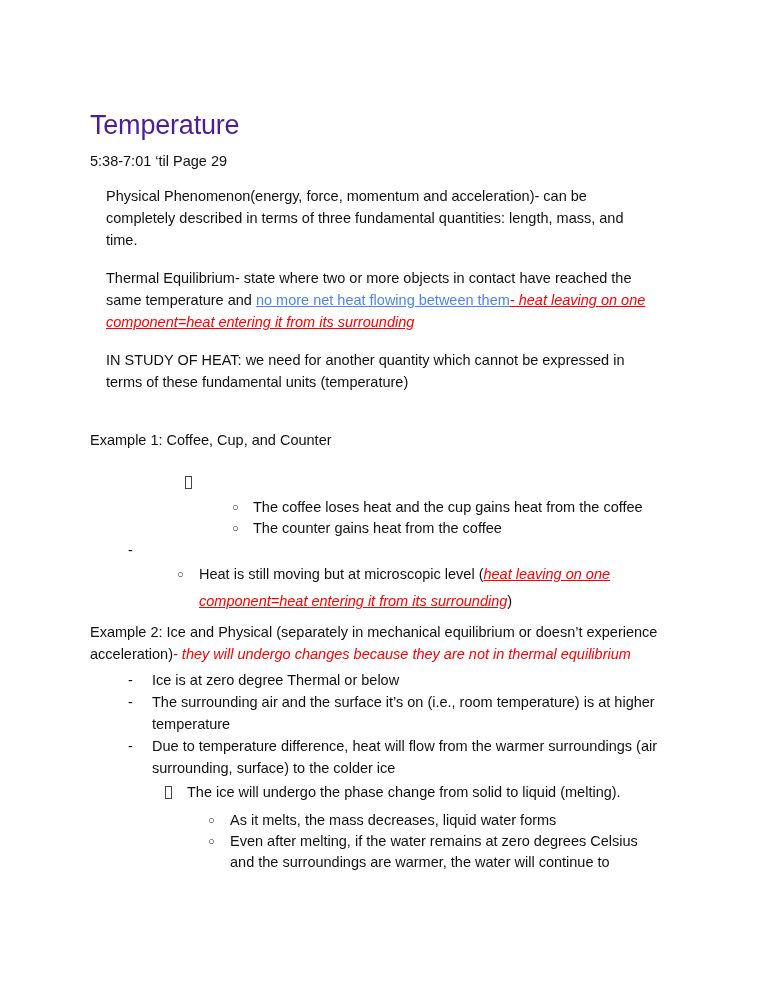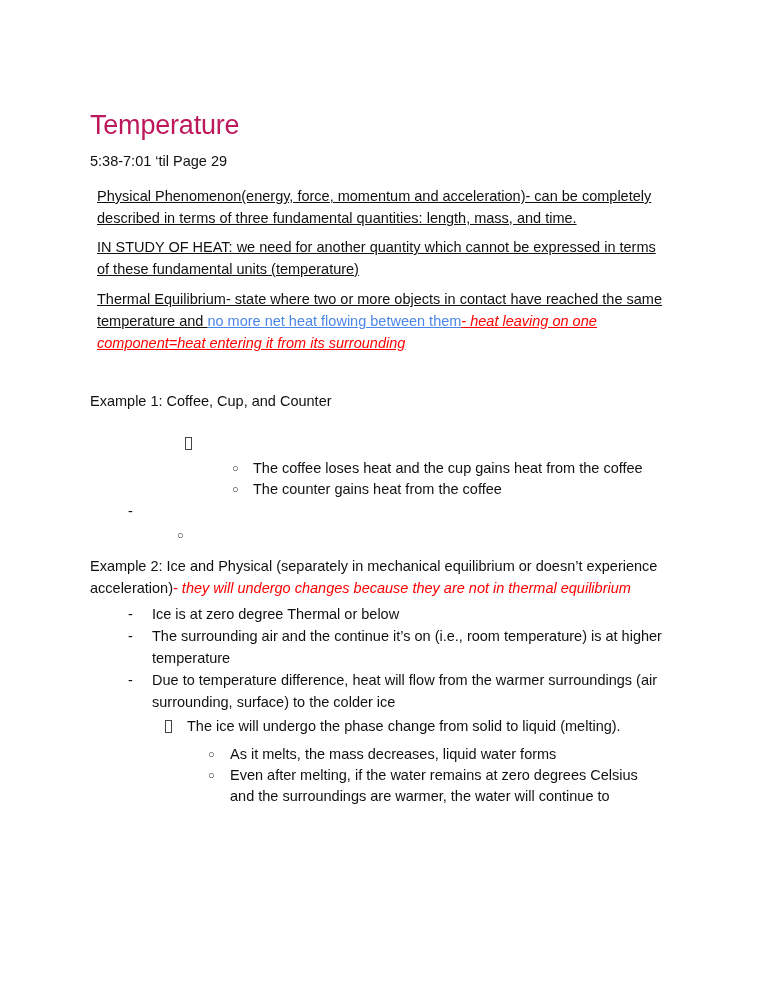--- a/index.html
+++ b/index.html
@@ -11,28 +11,28 @@
     box-sizing: border-box;
     padding: 110px 90px 0 90px;
     font-family: "Liberation Sans", "DejaVu Sans", sans-serif;
     font-size: 14.5px;
     line-height: 22px;
     color: #111111;
     overflow: hidden;
   }
   h1.doc-title {
     margin: 0;
-    color: #be185d;
+    color: #4c1d95;
     font-size: 27px;
     line-height: 30px;
     font-weight: 500;
     letter-spacing: -0.2px;
   }
   .subtitle { margin-top: 10px; }
-  .para { margin: 7px; padding-right: 6px; text-decoration: underline; }
+  .para { margin: 16px; padding-right: 6px; }
   .para.p1 { margin-top: 13px; }
   .para.p2 { margin-top: 7px; }
   .para.p3 { margin-top: 8px; }
   .link { color: #4a86e8; text-decoration: underline; cursor: pointer; }
   .red { color: #ff0000; }
   .it { font-style: italic; }
   .ul { text-decoration: underline; }
 
   .ex-heading { }
   .ex1-heading { margin-top: 36px; }
@@ -77,23 +77,23 @@
 <body>
 
 <div class="page">
 
   <h1 class="doc-title">Temperature</h1>
 
   <div class="subtitle">5:38-7:01 ‘til Page 29</div>
 
   <p class="para p1">Physical Phenomenon(energy, force, momentum and acceleration)- can be completely described in terms of three fundamental quantities: length, mass, and time.</p>
 
+  <p class="para p3"><span>Thermal Equilibrium- state where two or more objects in contact have reached the same temperature and </span><a class="link">no more net heat flowing between them</a><span class="red it ul">- heat leaving on one component=heat entering it from its surrounding</span></p>
+
   <p class="para p2">IN STUDY OF HEAT: we need for another quantity which cannot be expressed in terms of these fundamental units (temperature)</p>
-
-  <p class="para p3"><span>Thermal Equilibrium- state where two or more objects in contact have reached the same temperature and </span><a class="link">no more net heat flowing between them</a><span class="red it ul">- heat leaving on one component=heat entering it from its surrounding</span></p>
 
   <div class="ex-heading ex1-heading">Example 1: Coffee, Cup, and Counter</div>
 
   <div class="li box1">
     <span class="marker"><span class="tofu"></span></span>
   </div>
 
   <div class="li o1">
     <span class="marker circle">○</span>
     <span class="li-text">The coffee loses heat and the cup gains heat from the coffee</span>
@@ -103,32 +103,33 @@
     <span class="marker circle">○</span>
     <span class="li-text">The counter gains heat from the coffee</span>
   </div>
 
   <div class="li dash1">
     <span class="marker">-</span>
   </div>
 
   <div class="li o2">
     <span class="marker circle">○</span>
+    <span class="li-text"><span>Heat is still moving but at microscopic level (</span><span class="red it ul">heat leaving on one component=heat entering it from its surrounding</span><span>)</span></span>
   </div>
 
   <div class="ex-heading ex2-heading"><span>Example 2: Ice and Physical (separately in mechanical equilibrium or doesn’t experience acceleration)</span><span class="red it">- they will undergo changes because they are not in thermal equilibrium</span></div>
 
   <div class="li dash2 first">
     <span class="marker">-</span>
     <span class="li-text">Ice is at zero degree Thermal or below</span>
   </div>
 
   <div class="li dash2">
     <span class="marker">-</span>
-    <span class="li-text">The surrounding air and the continue it’s on (i.e., room temperature) is at higher temperature</span>
+    <span class="li-text">The surrounding air and the surface it’s on (i.e., room temperature) is at higher temperature</span>
   </div>
 
   <div class="li dash2">
     <span class="marker">-</span>
     <span class="li-text">Due to temperature difference, heat will flow from the warmer surroundings (air surrounding, surface) to the colder ice</span>
   </div>
 
   <div class="li box2">
     <span class="marker"><span class="tofu"></span></span>
     <span class="li-text">The ice will undergo the phase change from solid to liquid (melting).</span>

